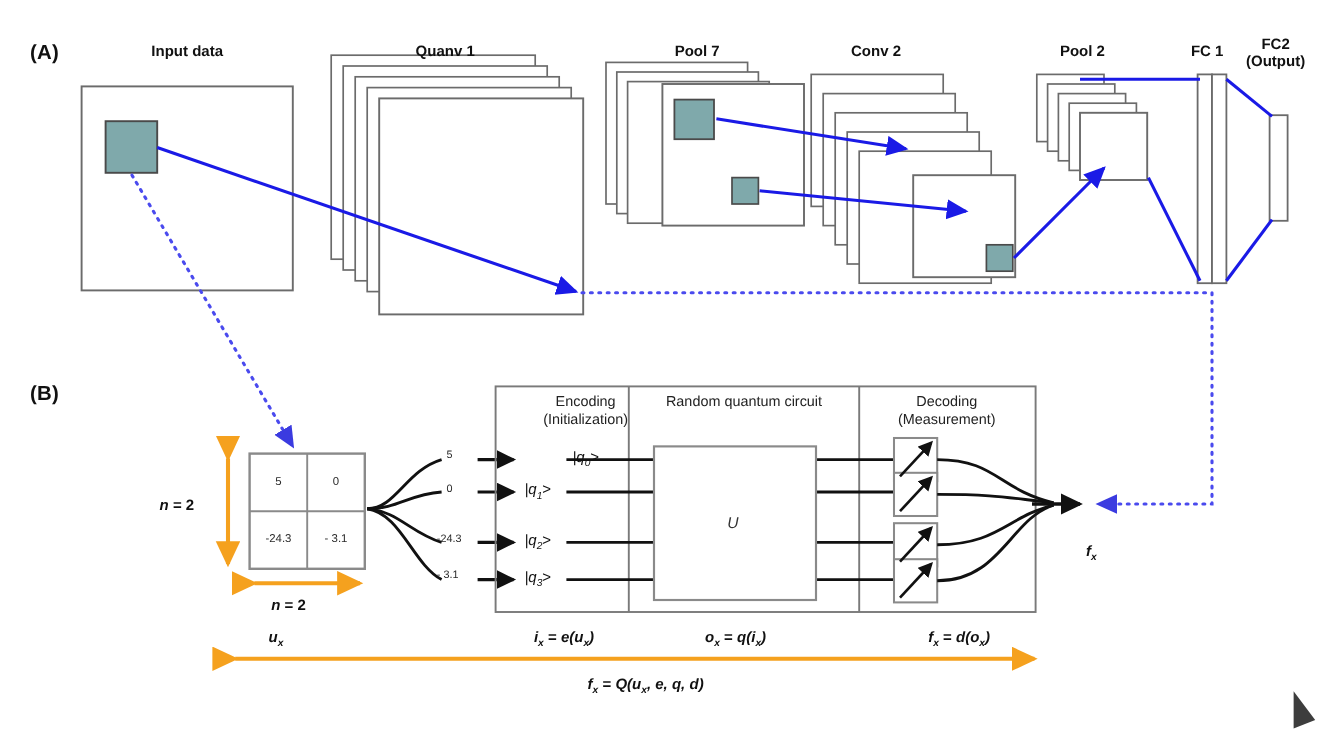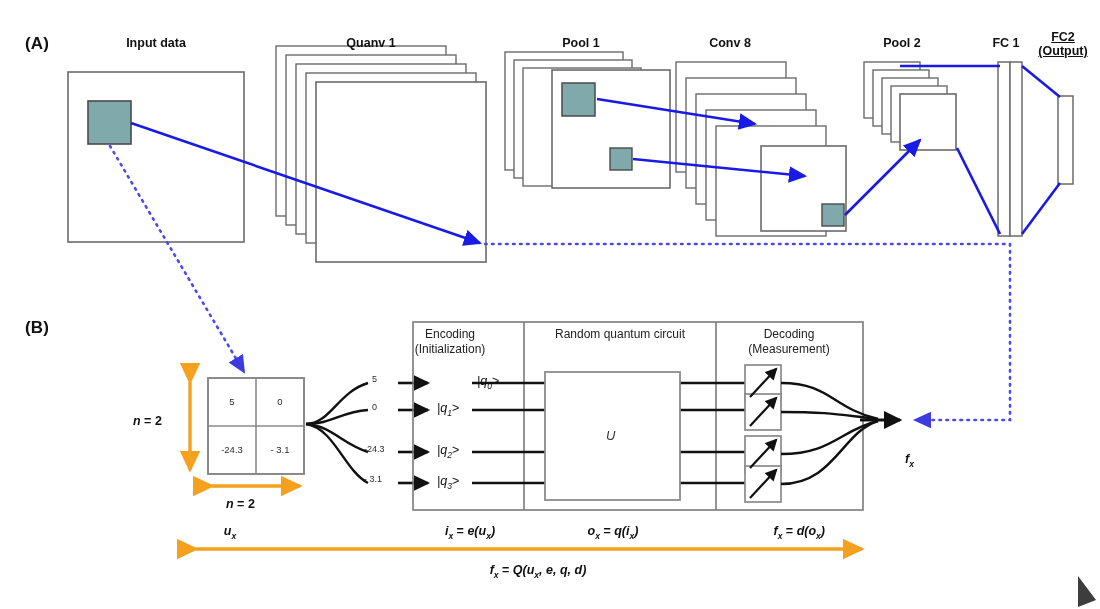--- a/index.html
+++ b/index.html
@@ -207,30 +207,30 @@
     <g>
       <path d="M1078,576 L1078,607 L1096,600 Z" fill="#3d3d3d"></path>
     </g>
   </svg>
 
   <div class="abs panel-letter" style="left:25px;top:34px;">(A)</div>
   <div class="abs panel-letter" style="left:25px;top:318px;">(B)</div>
 
   <div class="abs layer-label" style="left:86px;top:36px;width:140px;">Input data</div>
   <div class="abs layer-label" style="left:311px;top:36px;width:120px;">Quanv 1</div>
-  <div class="abs layer-label" style="left:536px;top:36px;width:90px;">Pool 1</div>
-  <div class="abs layer-label" style="left:685px;top:36px;width:90px;">Conv 8</div>
+  <div class="abs layer-label" style="left:536px;top:36px;width:90px;">Pool 7</div>
+  <div class="abs layer-label" style="left:685px;top:36px;width:90px;">Conv 2</div>
   <div class="abs layer-label" style="left:862px;top:36px;width:80px;">Pool 2</div>
   <div class="abs layer-label" style="left:971px;top:36px;width:70px;">FC 1</div>
-  <div class="abs layer-label" style="left:1030px;top:30px;width:66px;text-decoration:underline;">
+  <div class="abs layer-label" style="left:1030px;top:30px;width:66px;">
     <span>FC2</span><br>
     <span>(Output)</span>
   </div>
 
-  <div class="abs stage-label" style="left:398px;top:327px;width:104px;">
+  <div class="abs stage-label" style="left:436px;top:327px;width:104px;">
     <span>Encoding</span><br>
     <span>(Initialization)</span>
   </div>
   <div class="abs stage-label" style="left:718px;top:327px;width:142px;">
     <span>Decoding</span><br>
     <span>(Measurement)</span>
   </div>
   <div class="abs stage-label" style="left:526px;top:327px;width:188px;">
     <span>Random quantum circuit</span>
   </div>

